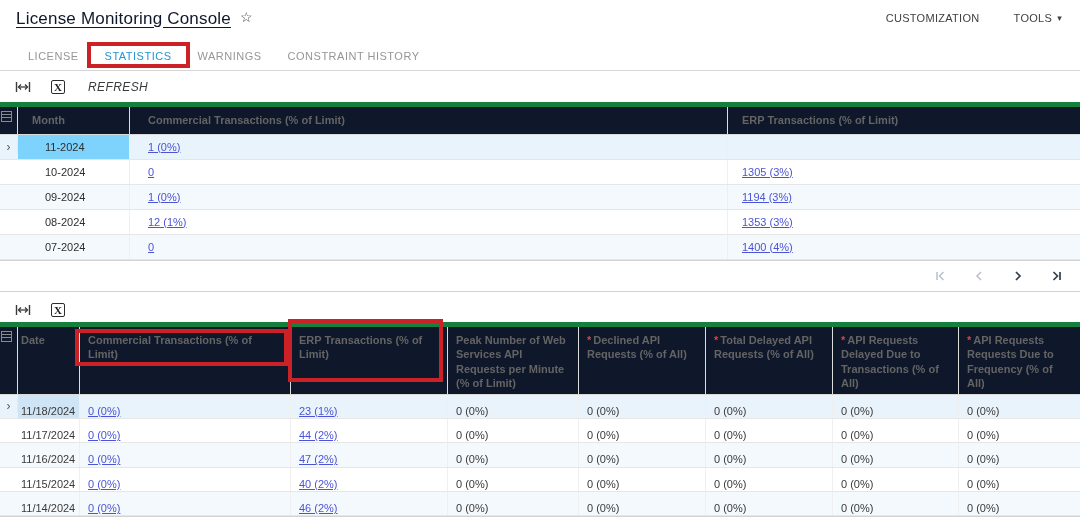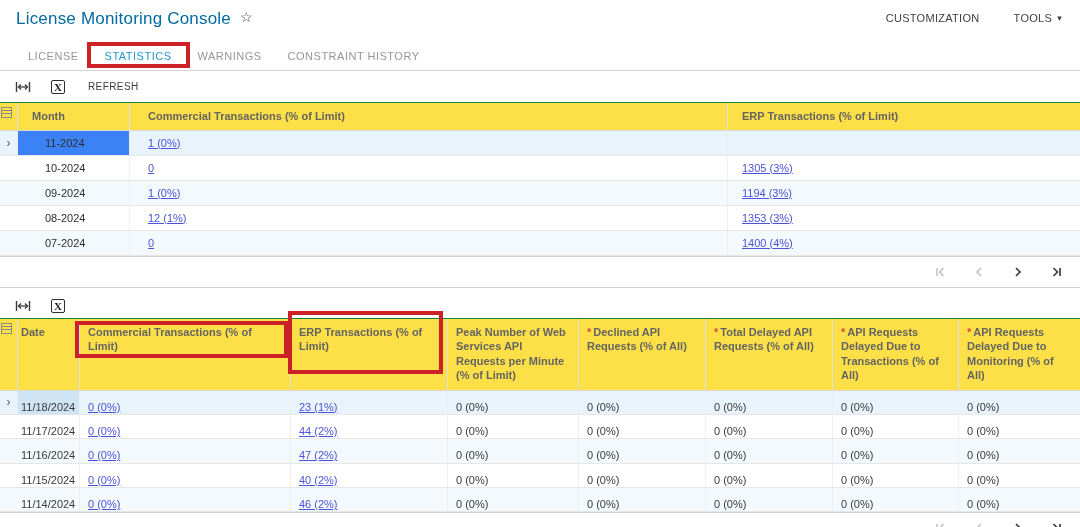--- a/index.html
+++ b/index.html
@@ -11,22 +11,22 @@
   }
   .page { position: relative; width: 1080px; height: 527px; background: #fff; }
 
   
   .top-header {
     display: flex; justify-content: space-between; align-items: flex-start;
     padding: 9px 18px 2px 16px; height: 41px;
   }
   .title-wrap { display: flex; align-items: flex-start; gap: 9px; }
   .page-title {
-    font-size: 17px; color: #0369a1;
-    text-underline-offset: 3px;
+    font-size: 17px; color: #0f172a;
+    text-decoration: underline; text-underline-offset: 3px;
     font-weight: 400; letter-spacing: 0.2px;
   }
   .star { font-size: 14px; color: #3c3c3c; line-height: 1; padding-top: 1px; cursor: pointer; }
   .top-actions { display: flex; gap: 34px; padding-top: 3px; }
   .top-action {
     font-size: 11px; color: #414141; letter-spacing: 0.3px; cursor: pointer;
     display: flex; align-items: center; gap: 5px;
   }
   .caret { font-size: 9px; color: #414141; }
 
@@ -42,32 +42,32 @@
     border: 4px solid #cb2127; pointer-events: none;
   }
 
   
   .toolbar { display: flex; align-items: center; height: 31px; padding: 0 6px; gap: 2px; }
   .toolbar.secondary { height: 30px; padding-top: 6px; }
   .tool-btn {
     display: flex; align-items: center; justify-content: center;
     padding: 4px 9px; cursor: pointer; color: #3b3b3b;
   }
-  .tool-btn.text { font-size: 10px; letter-spacing: 0.4px; padding: 4px 12px; }
+  .tool-btn.text { font-size: 12px; letter-spacing: 0.4px; padding: 4px 12px; font-style: italic; }
   .excel-box {
     width: 14px; height: 14px; border: 1px solid #2c2c2c; border-radius: 2px;
     display: flex; align-items: center; justify-content: center;
     font-family: "Liberation Serif", serif; font-weight: 700; font-size: 11px; color: #1d1d1d;
   }
 
   
   .grid { width: 1080px; }
   .grid-header {
-    display: flex; background: #fde047;
-    border-top: 1px solid #15803d; border-bottom: 1px solid #d9d9d9;
+    display: flex; background: #0f172a;
+    border-top: 5px solid #15803d; border-bottom: 1px solid #d9d9d9;
     overflow: visible;
   }
   .hcell {
     font-size: 11px; font-weight: 600; color: #646464; line-height: 1.32;
     padding: 6px 8px; border-right: 1px solid #dedede; cursor: pointer; position: relative;
   }
   .grid-row { display: flex; border-bottom: 1px solid #e6e6e6; background: #fff; cursor: pointer; }
   .grid-row:nth-child(even) { background: #f4f9fd; }
   .grid-row.selected { background: #e9f3fb; }
   .cell {
@@ -82,21 +82,21 @@
   .hcell.selhead { width: 18px; flex: 0 0 18px; padding: 4px 1px; display:flex; align-items:flex-start; }
   a.grid-link { color: #4b54d6; text-decoration: underline; cursor: pointer; }
 
   
   .g1-month   { width: 112px; flex: 0 0 112px; padding-left: 14px; }
   .g1-month.body { padding-left: 27px; color: #2e2e2e; }
   .g1-comm    { width: 598px; flex: 0 0 598px; padding-left: 18px; }
   .g1-erp     { flex: 1 1 auto; padding-left: 14px; border-right: none; }
   .grid1 .grid-row { height: 25px; align-items: center; }
   .grid1 .cell { padding-top: 0; padding-bottom: 0; display: flex; align-items: center; height: 100%; }
-  .grid1 .grid-row.selected .g1-month.body { background: #3b82f6; }
+  .grid1 .grid-row.selected .g1-month.body { background: #7dd3fc; }
 
   
   .g2-date  { width: 62px;  flex: 0 0 62px; padding-left: 3px; padding-right: 2px; }
   .g2-comm  { width: 211px; flex: 0 0 211px; }
   .g2-erp   { width: 157px; flex: 0 0 157px; }
   .g2-peak  { width: 131px; flex: 0 0 131px; }
   .g2-decl  { width: 127px; flex: 0 0 127px; }
   .g2-total { width: 127px; flex: 0 0 127px; }
   .g2-conc  { width: 126px; flex: 0 0 126px; }
   .g2-freq  { flex: 1 1 auto; border-right: none; }
@@ -310,21 +310,21 @@
       <div class="hcell g2-decl">
         <span class="req">*</span><span>Declined API Requests (% of All)</span>
       </div>
       <div class="hcell g2-total">
         <span class="req">*</span><span>Total Delayed API Requests (% of All)</span>
       </div>
       <div class="hcell g2-conc">
         <span class="req">*</span><span>API Requests Delayed Due to Transactions (% of All)</span>
       </div>
       <div class="hcell g2-freq">
-        <span class="req">*</span><span>API Requests Delayed Due to Monitoring (% of All)</span>
+        <span class="req">*</span><span>API Requests Requests Due to Frequency (% of All)</span>
       </div>
     </div>
 
     <div class="grid-row selected">
       <div class="sel-cell">
           <span>›</span>
         </div>
       <div class="cell g2-date">11/18/2024</div>
       <div class="cell g2-comm">
           <a class="grid-link">0 (0%)</a>

